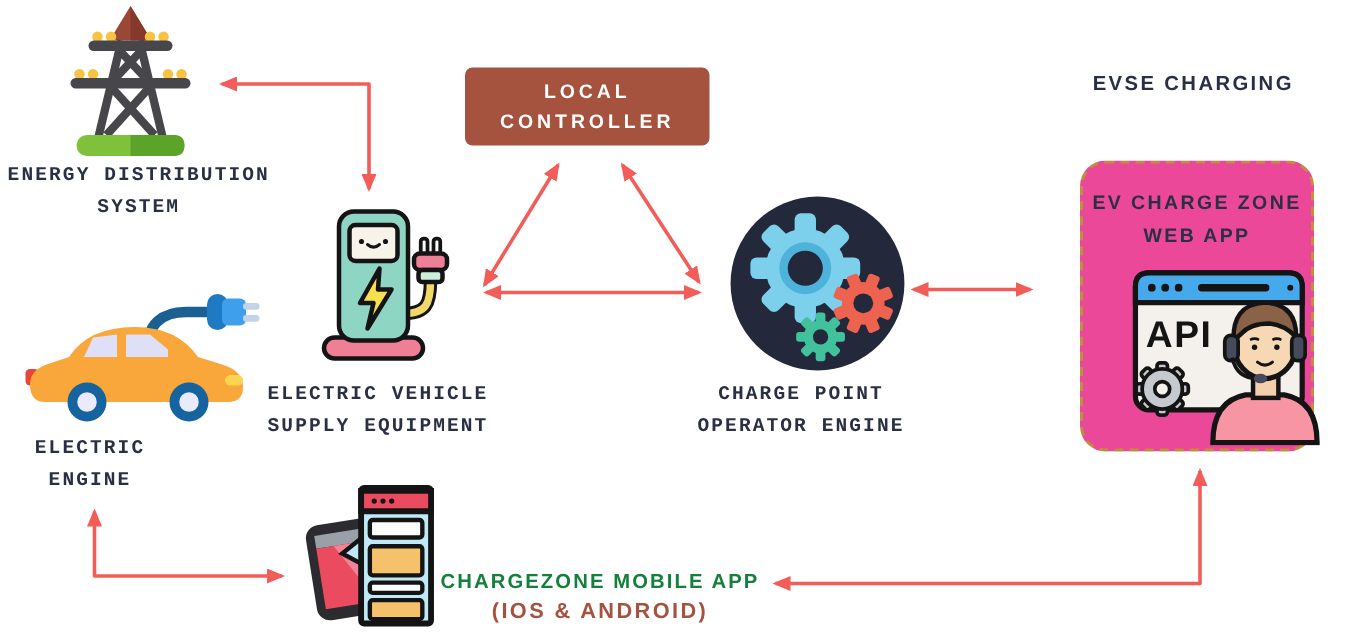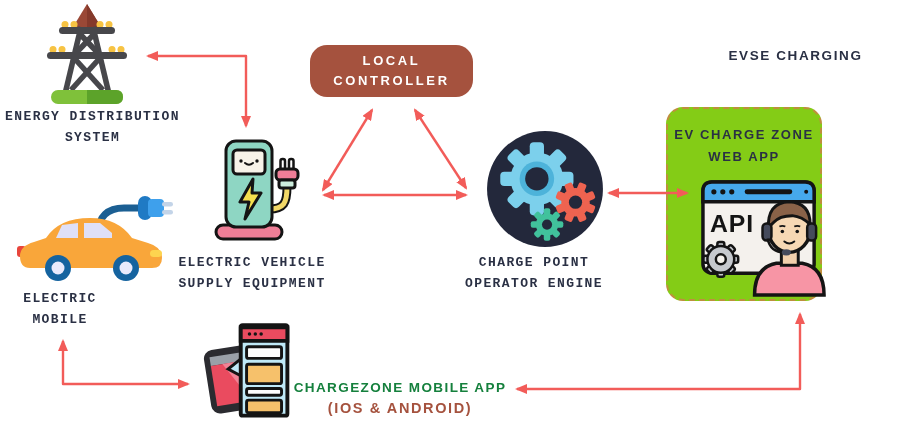--- a/index.html
+++ b/index.html
@@ -8,27 +8,27 @@
     font-family:"Liberation Sans","DejaVu Sans",sans-serif;overflow:hidden;
   }
   .node{position:absolute;}
   .label{
     position:absolute;text-align:center;font-weight:700;font-size:13px;
     letter-spacing:1.4px;color:#2a3044;line-height:21px;white-space:nowrap;
   }
   .label div{white-space:nowrap;font-family:Liberation Mono, monospace;}
   .controller-box{
     position:absolute;left:310px;top:45px;width:163px;height:52px;
-    background:#a5523e;border-radius:17px;color:#ffffff;display:flex;
+    background:#a5523e;border-radius:5px;color:#ffffff;display:flex;
     flex-direction:column;justify-content:center;align-items:center;
     font-weight:700;font-size:13px;letter-spacing:2.6px;line-height:20px;
   }
   .webapp-box{
-    position:absolute;left:666px;top:107px;width:156px;height:194px;
-    background:#84cc16;border:2px dashed #bf8e3e;border-radius:17px;
+    position:absolute;left:720px;top:107px;width:156px;height:194px;
+    background:#ec4899;border:2px dashed #bf8e3e;border-radius:17px;
     box-sizing:border-box;
   }
   .webapp-title{
     margin-top:15px;text-align:center;font-weight:700;font-size:13px;
     letter-spacing:1.6px;color:#2a3044;line-height:22px;
   }
   .cms-title{
     position:absolute;left:688px;top:44px;width:215px;text-align:center;
     font-weight:700;font-size:13.5px;letter-spacing:1.6px;color:#2a3044;line-height:23px;
   }
@@ -170,21 +170,21 @@
     <rect x="50" y="82" width="36" height="13" rx="2" fill="#f6c16b" stroke="#141414" stroke-width="3"></rect>
   </svg>
 
   <div class="label" style="left:0px;top:106px;width:185px">
     <div>ENERGY DISTRIBUTION</div>
     <div>SYSTEM</div>
   </div>
 
   <div class="label" style="left:0px;top:288px;width:120px">
     <div>ELECTRIC</div>
-    <div>MOBILE</div>
+    <div>ENGINE</div>
   </div>
 
   <div class="label" style="left:146px;top:252px;width:212px">
     <div>ELECTRIC VEHICLE</div>
     <div>SUPPLY EQUIPMENT</div>
   </div>
 
   <div class="label" style="left:428px;top:252px;width:212px">
     <div>CHARGE POINT</div>
     <div>OPERATOR ENGINE</div>

